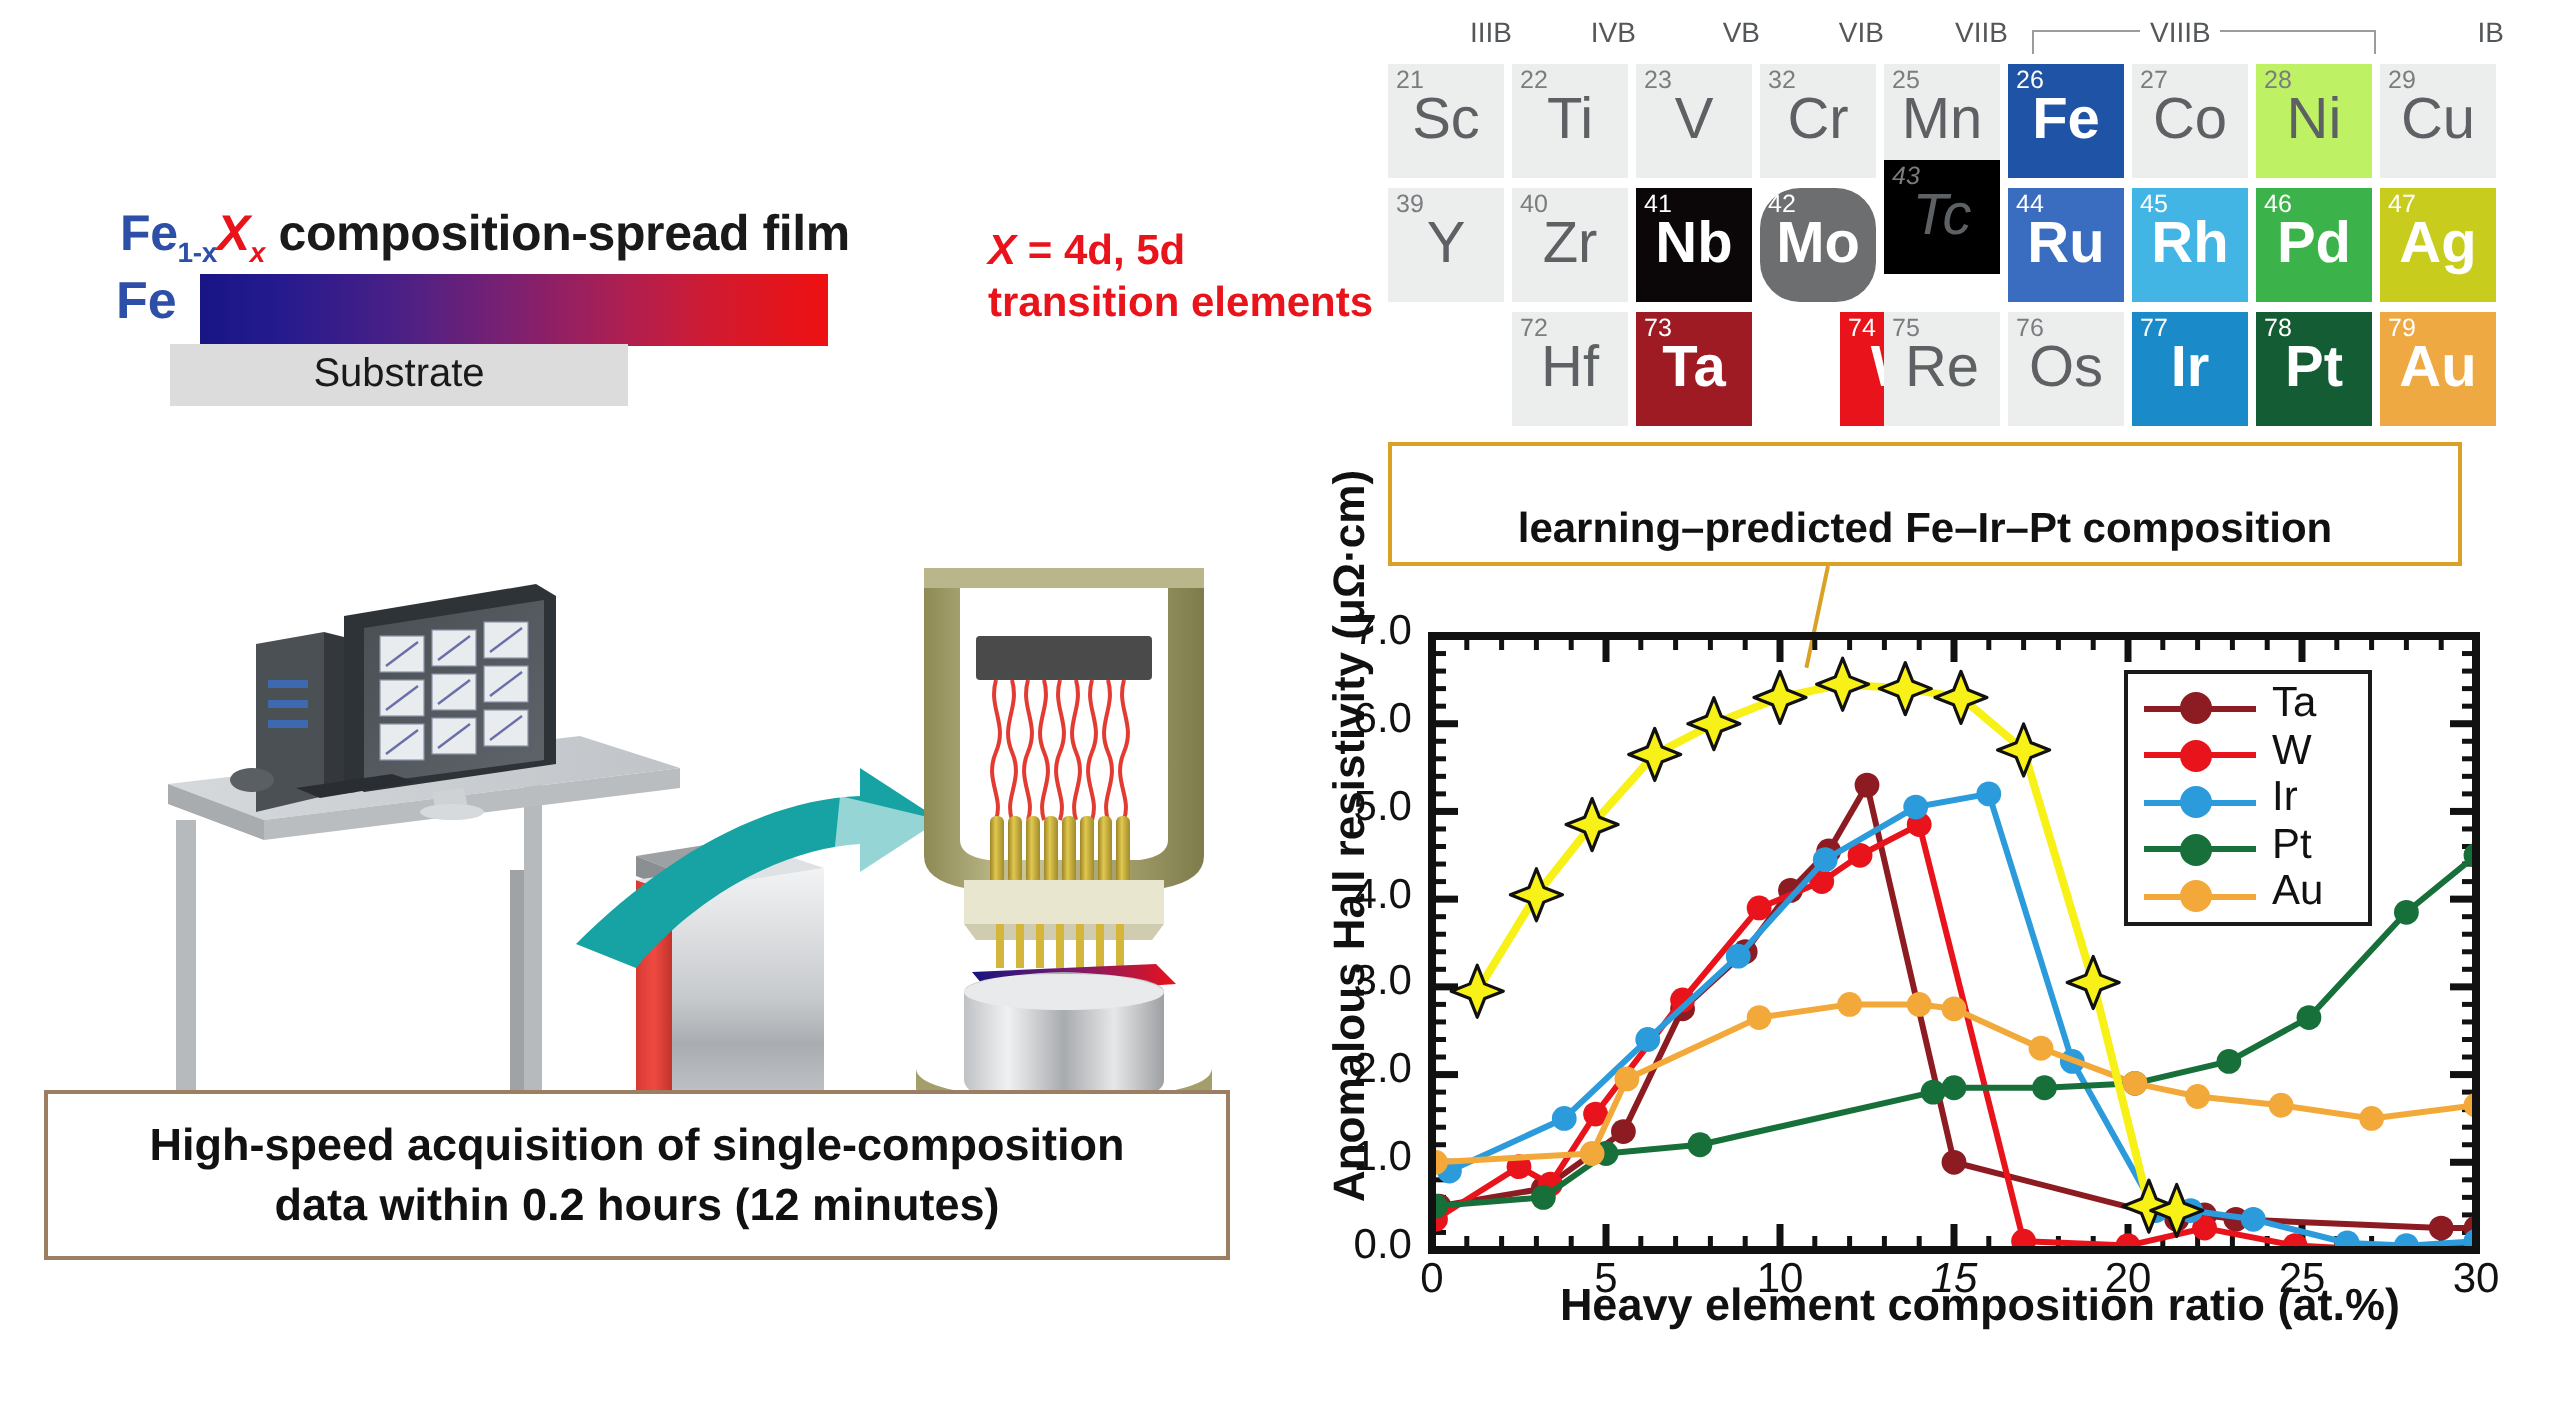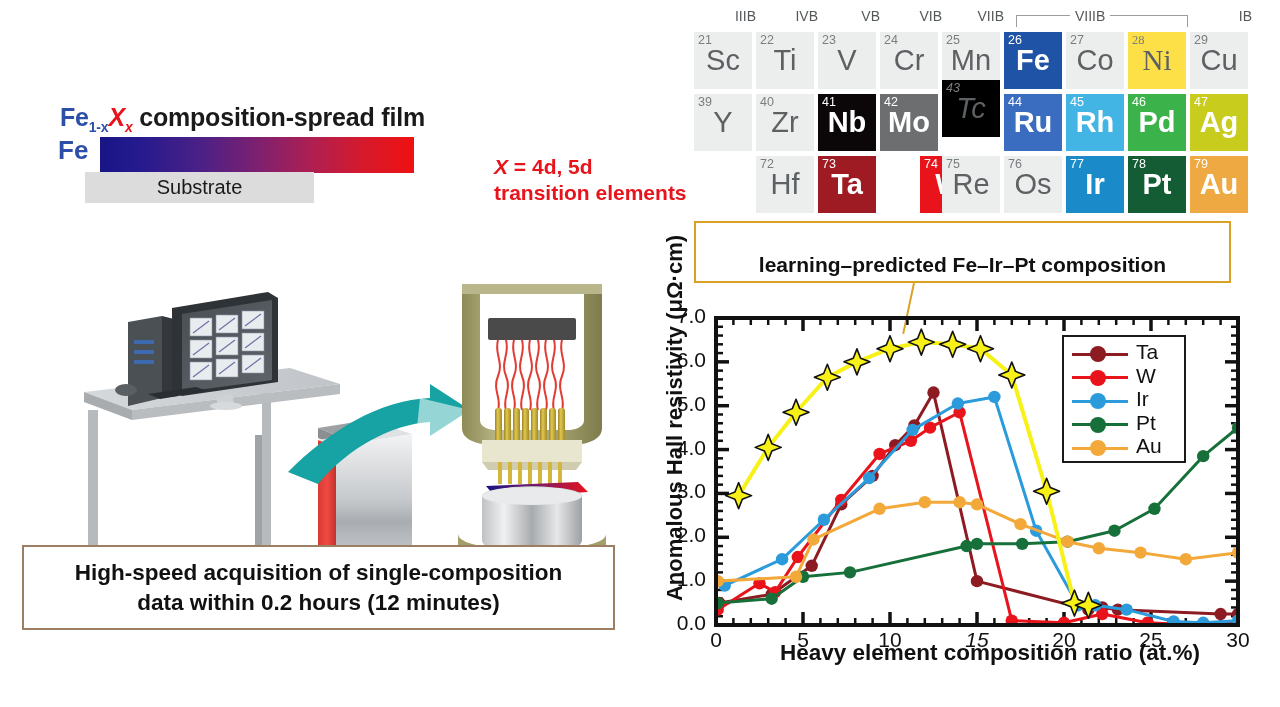--- a/index.html
+++ b/index.html
@@ -34,21 +34,21 @@
   .substrate {
     position: absolute; left: 85px; top: 172px;
     width: 229px; height: 31px;
     background: #dcdcdc;
     display: flex; align-items: center; justify-content: center;
     font-size: 20px; color: #1a1a1a;
   }
   .x-def {
     position: absolute; left: 494px; top: 113px;
     font-size: 21px; font-weight: 700; color: #e8131b;
-    line-height: 1.25; text-align: left; margin-top: 41px;
+    line-height: 1.25; text-align: left;
   }
   .x-def .ital { font-style: italic; font-weight: 800; }
 
   .highspeed-box {
     position: absolute; left: 22px; top: 545px;
     width: 593px; height: 85px;
     border: 2px solid #9c7f63;
     background: #ffffff;
     display: flex; align-items: center; justify-content: center;
     text-align: center;
@@ -348,56 +348,56 @@
         </div>
         <div class="pt-cell" style="left: 62px; top: 0px; background: rgb(236, 237, 237);">
           <div class="pt-num">22</div>
           <div class="pt-sym">Ti</div>
         </div>
         <div class="pt-cell" style="left: 124px; top: 0px; background: rgb(236, 237, 237);">
           <div class="pt-num">23</div>
           <div class="pt-sym">V</div>
         </div>
         <div class="pt-cell" style="left: 186px; top: 0px; background: rgb(236, 237, 237);">
-          <div class="pt-num">24</div>
+          <div class="pt-num">32</div>
           <div class="pt-sym">Cr</div>
         </div>
         <div class="pt-cell" style="left: 248px; top: 0px; background: rgb(236, 237, 237);">
           <div class="pt-num">25</div>
           <div class="pt-sym">Mn</div>
         </div>
         <div class="pt-cell filled" style="left: 310px; top: 0px; background: rgb(31, 83, 165);">
           <div class="pt-num">26</div>
           <div class="pt-sym">Fe</div>
         </div>
         <div class="pt-cell" style="left: 372px; top: 0px; background: rgb(236, 237, 237);">
           <div class="pt-num">27</div>
           <div class="pt-sym">Co</div>
         </div>
-        <div class="pt-cell" style="left: 434px; top: 0px; background: #fde047; font-family: Liberation Serif, serif;">
+        <div class="pt-cell" style="left: 434px; top: 0px; background: #bef264;">
           <div class="pt-num">28</div>
           <div class="pt-sym">Ni</div>
         </div>
         <div class="pt-cell" style="left: 496px; top: 0px; background: rgb(236, 237, 237);">
           <div class="pt-num">29</div>
           <div class="pt-sym">Cu</div>
         </div>
         <div class="pt-cell" style="left: 0px; top: 62px; background: rgb(236, 237, 237);">
           <div class="pt-num">39</div>
           <div class="pt-sym">Y</div>
         </div>
         <div class="pt-cell" style="left: 62px; top: 62px; background: rgb(236, 237, 237);">
           <div class="pt-num">40</div>
           <div class="pt-sym">Zr</div>
         </div>
         <div class="pt-cell filled" style="left: 124px; top: 62px; background: rgb(11, 7, 8);">
           <div class="pt-num">41</div>
           <div class="pt-sym">Nb</div>
         </div>
-        <div class="pt-cell filled" style="left: 186px; top: 62px; background: rgb(109, 110, 112);">
+        <div class="pt-cell filled" style="left: 186px; top: 62px; background: rgb(109, 110, 112); border-radius: 20px;">
           <div class="pt-num">42</div>
           <div class="pt-sym">Mo</div>
         </div>
         <div class="pt-cell" style="left: 248px; top: 48px; background: #000000; font-style: italic;">
           <div class="pt-num">43</div>
           <div class="pt-sym">Tc</div>
         </div>
         <div class="pt-cell filled" style="left: 310px; top: 62px; background: rgb(58, 108, 192);">
           <div class="pt-num">44</div>
           <div class="pt-sym">Ru</div>

